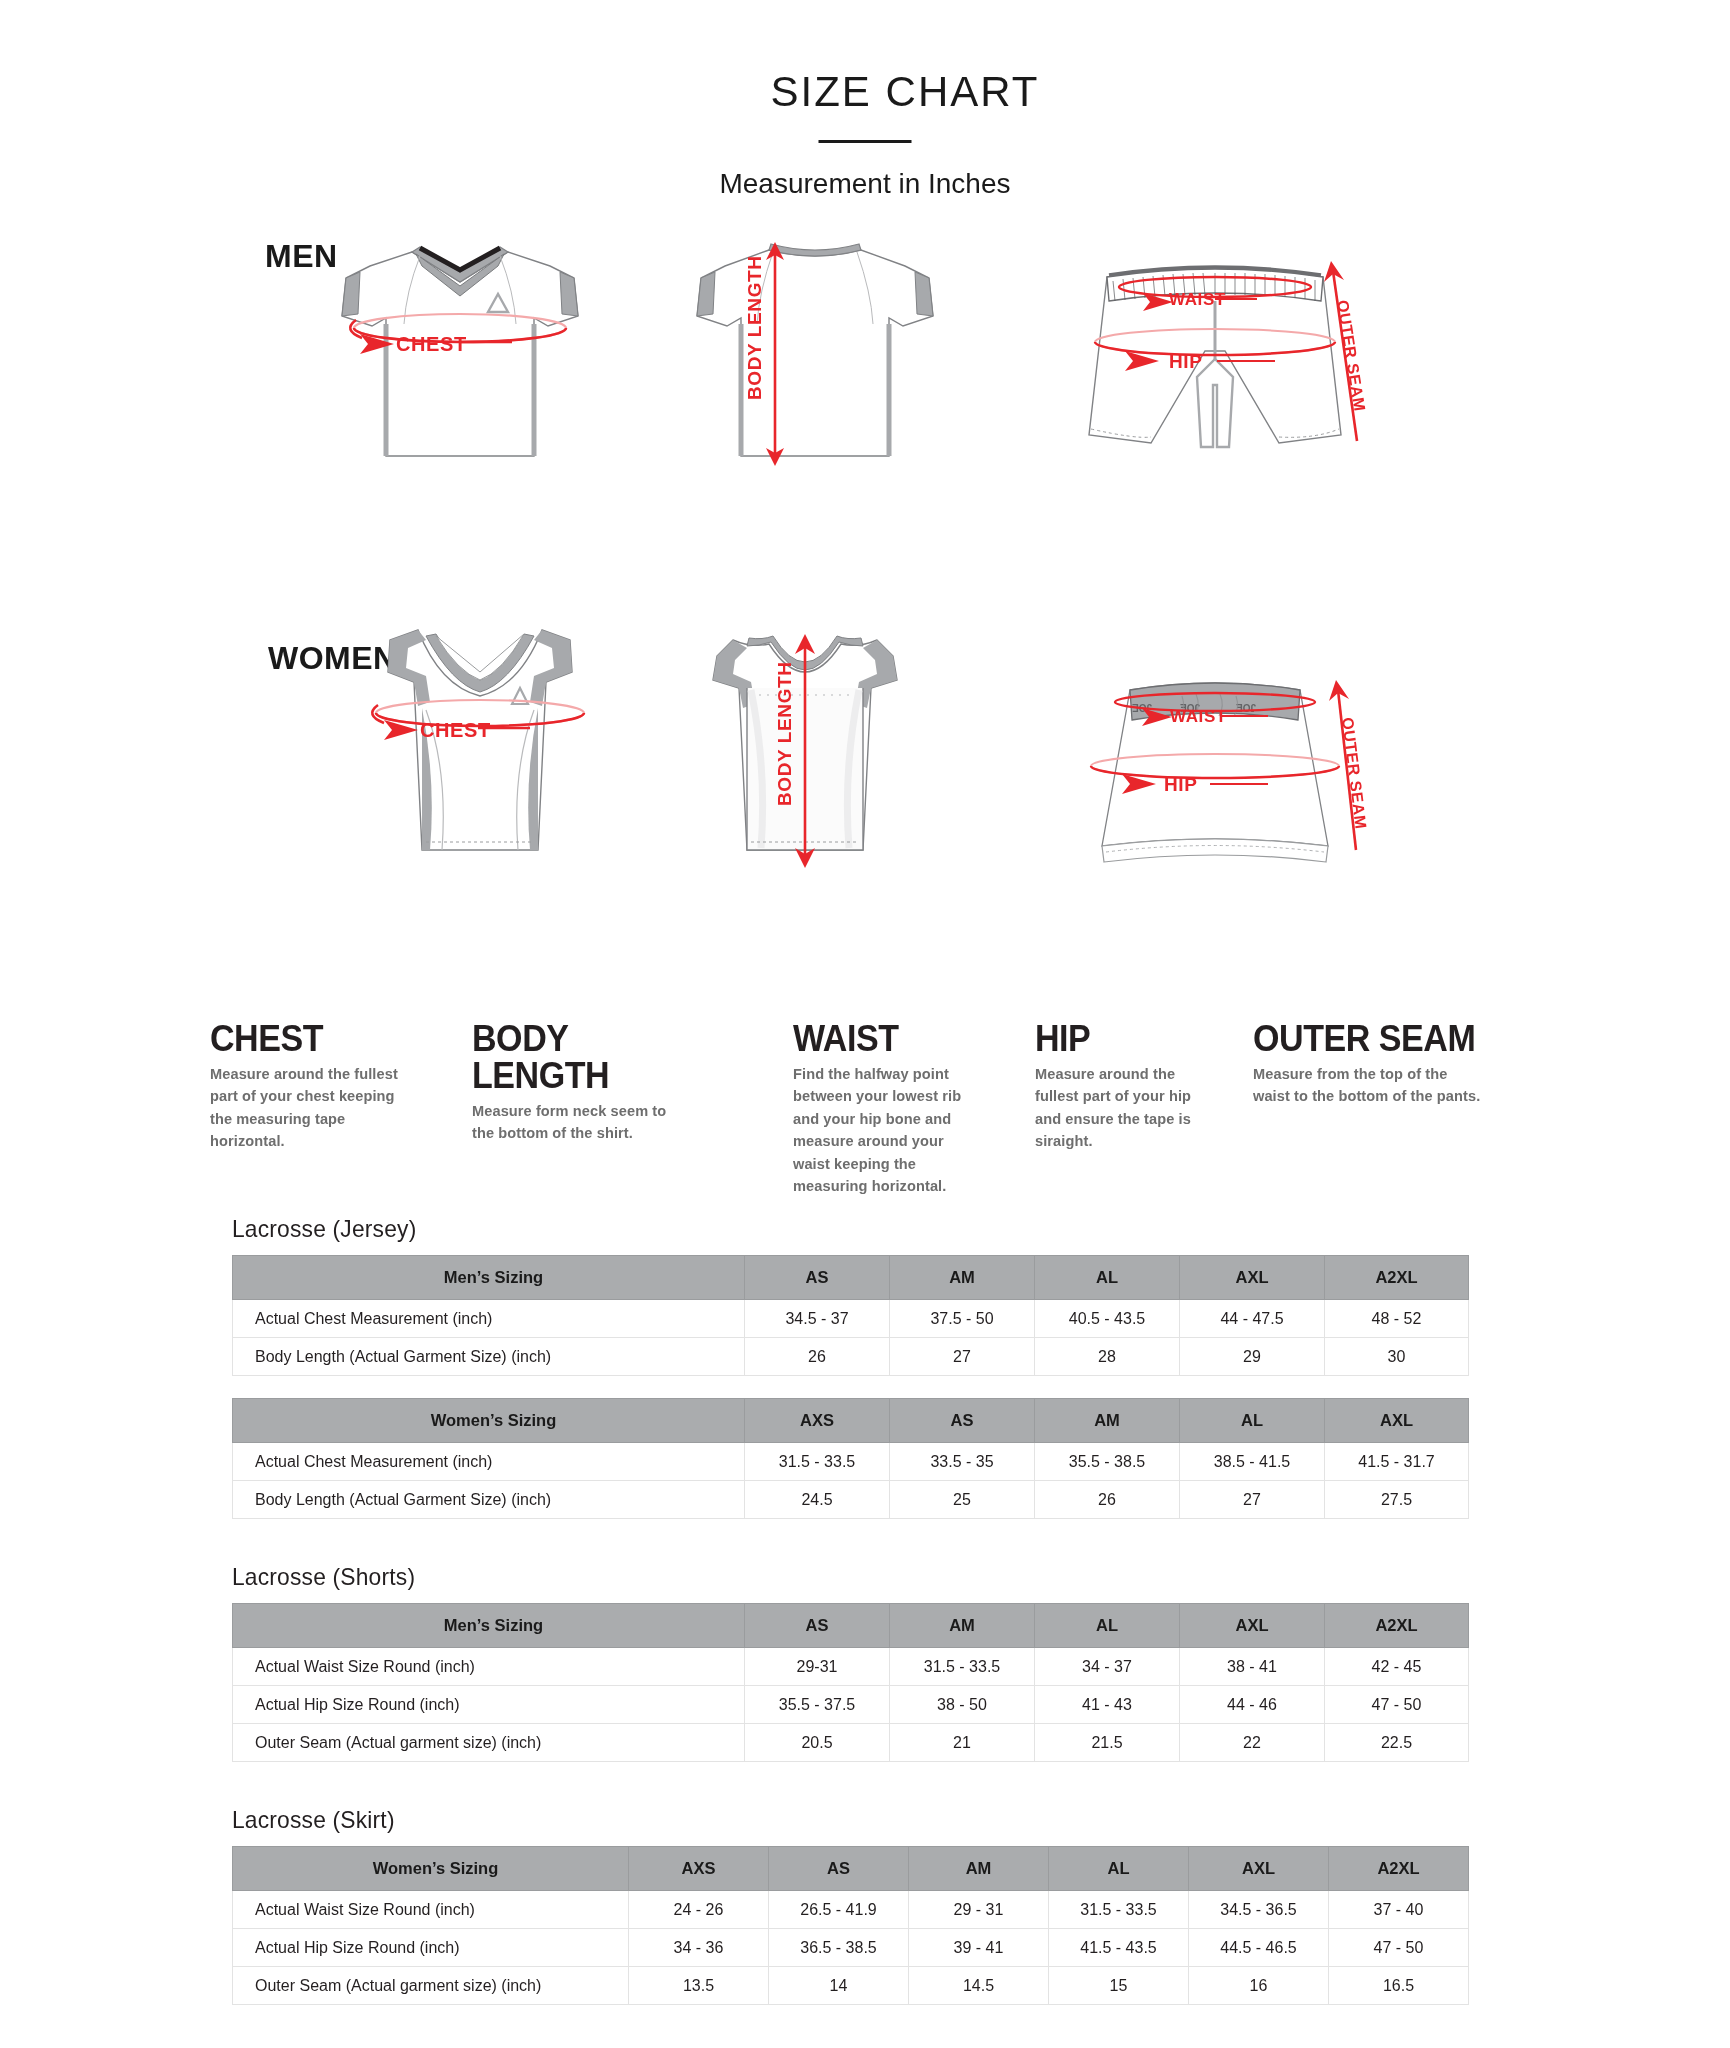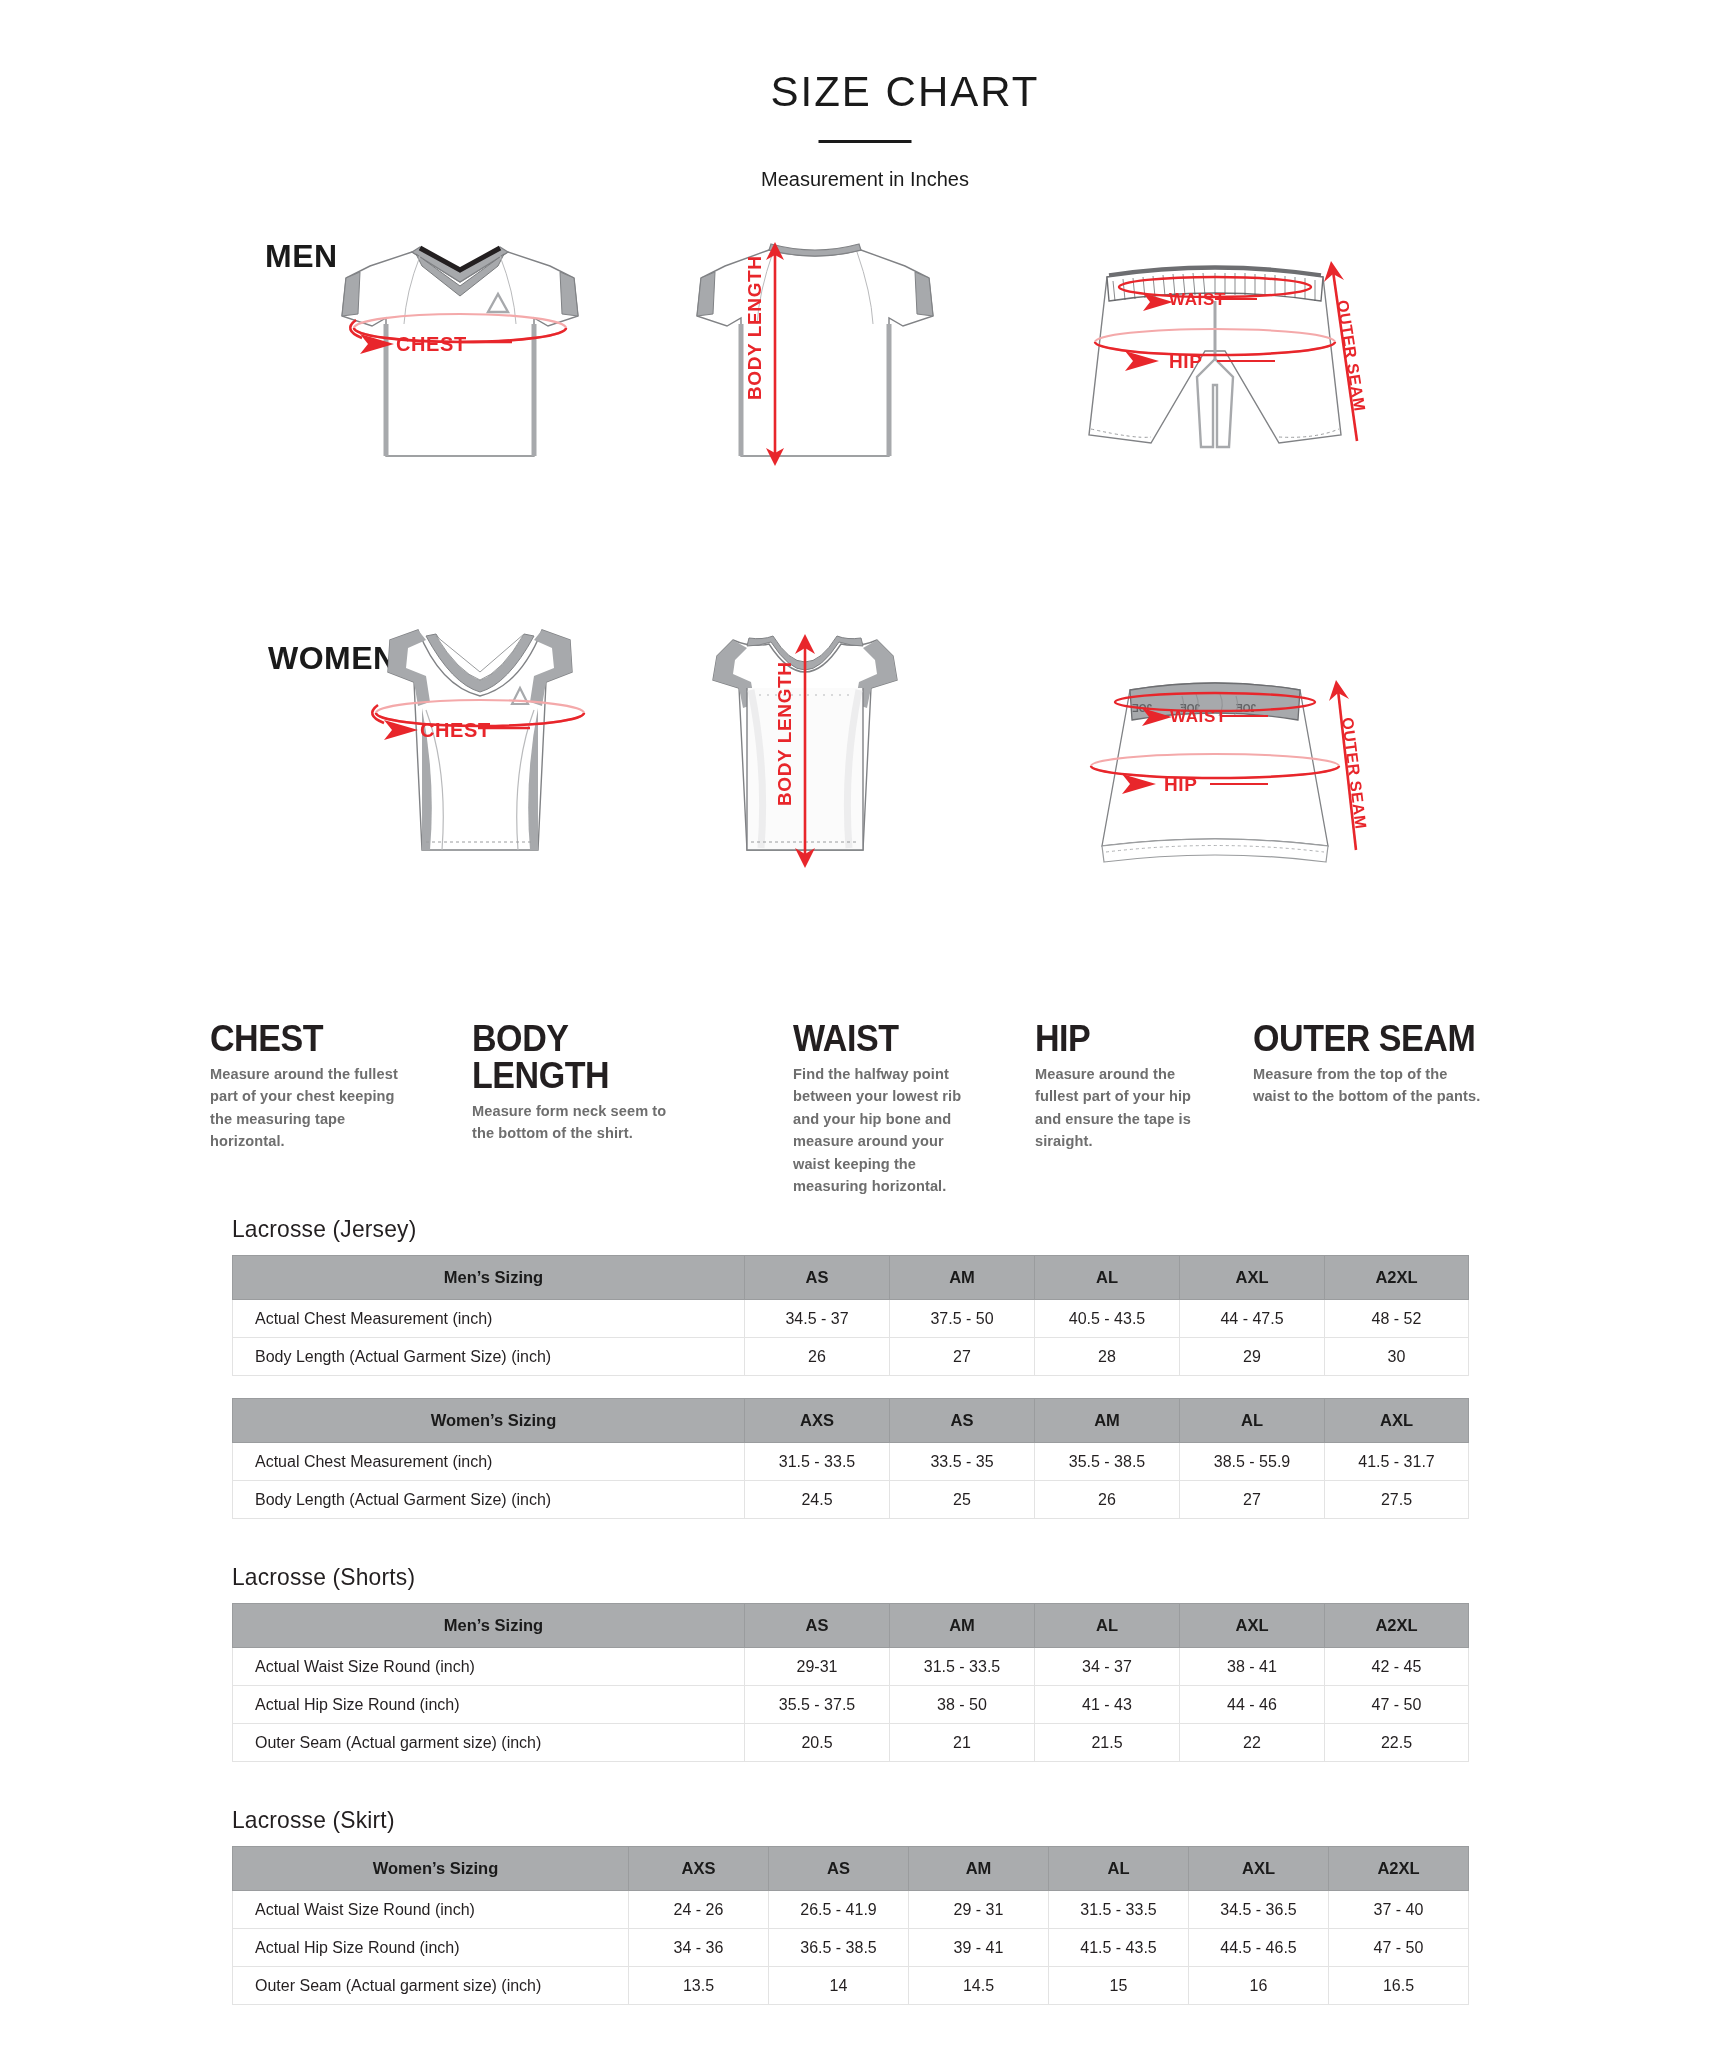--- a/index.html
+++ b/index.html
@@ -18,21 +18,21 @@
     font-size:42px;letter-spacing:2px;font-weight:400;color:#1a1a1a;
     font-family:"Liberation Sans", sans-serif;
     margin-left:40px;
   }
   .title-rule{
     position:absolute;top:140px;left:50%;transform:translateX(-50%);
     width:93px;height:3px;background:#1a1a1a;
   }
   .subtitle{
     position:absolute;top:168px;left:0;width:1730px;text-align:center;
-    font-size:20px;font-weight:400;color:#1a1a1a;
+    font-size:28px;font-weight:400;color:#1a1a1a;
   }
 
   
   .illus{position:absolute;left:0;top:210px;width:1730px;height:760px;}
   .gender-label{
     position:absolute;font-size:32px;font-weight:700;letter-spacing:0.5px;
     color:#1a1a1a;font-family:"Liberation Sans", sans-serif;
   }
   .glabel-men{left:265px;top:28px;}
   .glabel-women{left:268px;top:430px;}
@@ -376,21 +376,21 @@
             <th class="sz">AL</th>
             <th class="sz">AXL</th>
           </tr>
         </thead>
         <tbody>
           <tr>
             <td class="lbl">Actual Chest Measurement (inch)</td>
             <td class="val">31.5 - 33.5</td>
             <td class="val">33.5 - 35</td>
             <td class="val">35.5 - 38.5</td>
-            <td class="val">38.5 - 55.9</td>
+            <td class="val">38.5 - 41.5</td>
             <td class="val">41.5 - 31.7</td>
           </tr>
           <tr>
             <td class="lbl">Body Length (Actual Garment Size) (inch)</td>
             <td class="val">24.5</td>
             <td class="val">25</td>
             <td class="val">26</td>
             <td class="val">27</td>
             <td class="val">27.5</td>
           </tr>

